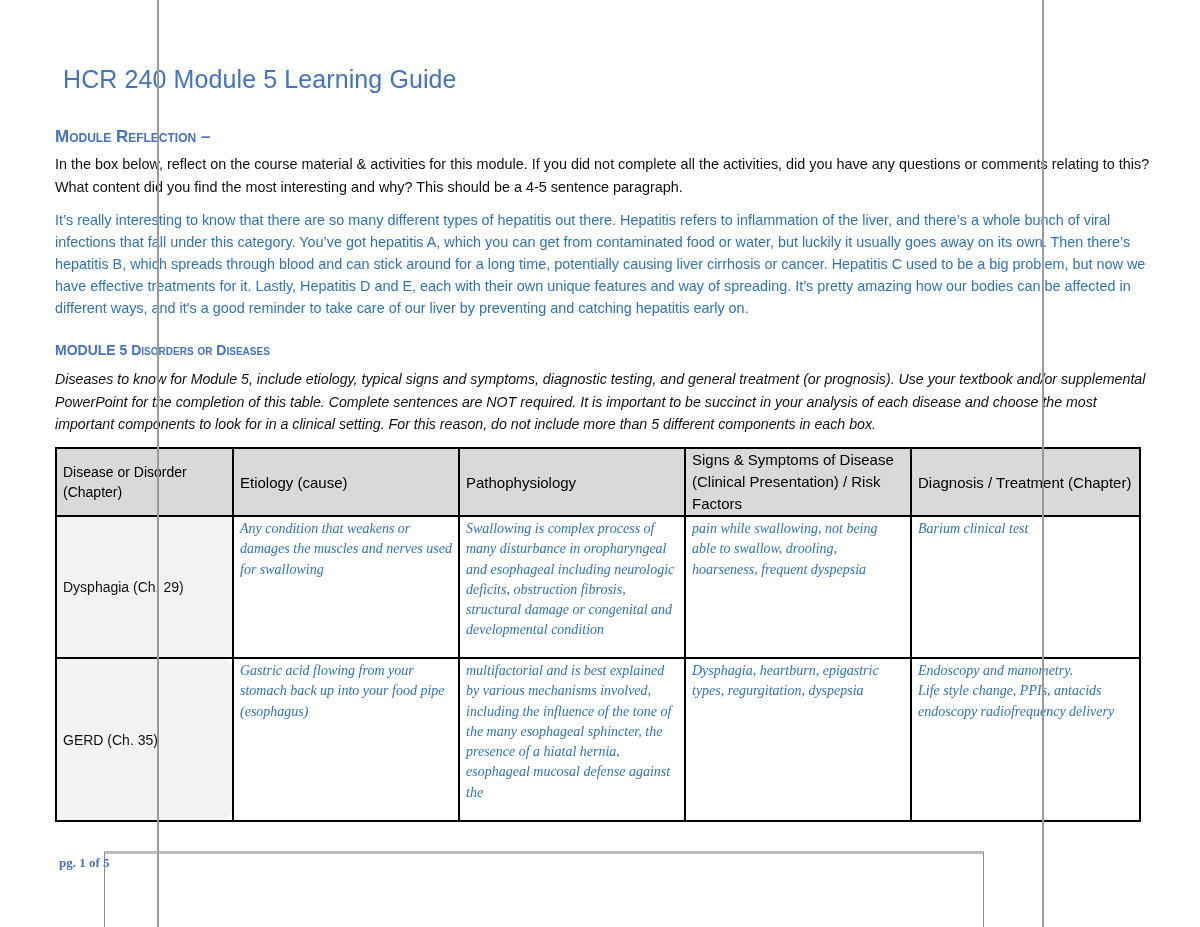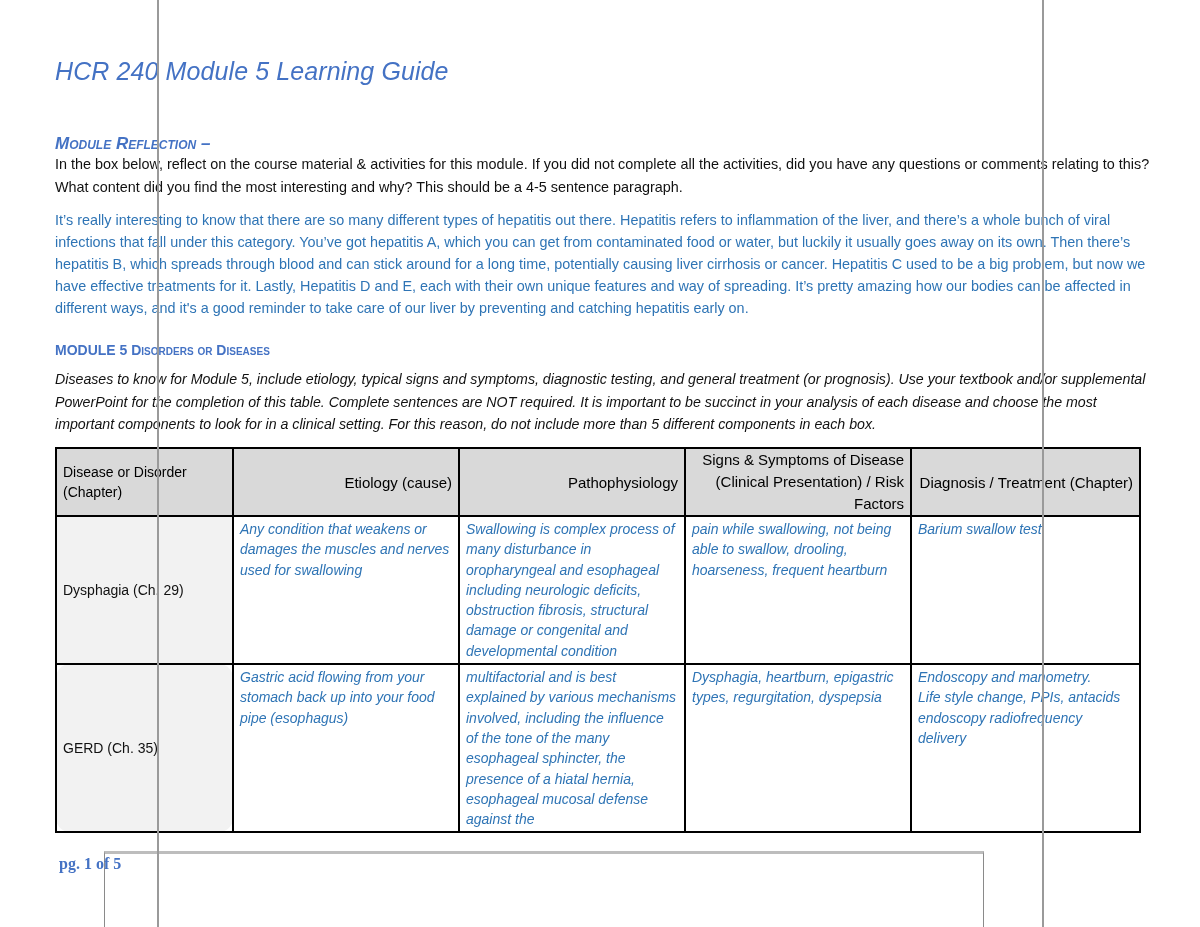--- a/index.html
+++ b/index.html
@@ -36,21 +36,21 @@
       letter-spacing: 0.1px;
     }
     .section-heading {
       position: absolute;
       left: 55px;
       font-size: 17px;
       color: #4472c4;
       font-weight: bold;
       font-variant: small-caps;
     }
-    .section-heading.reflection { top: 134px; font-style: italic; }
+    .section-heading.reflection { top: 127px; }
     .section-heading.disorders { top: 342px; font-size: 14px; }
 
     .instructions {
       position: absolute;
       left: 55px;
       top: 153px;
       width: 1095px;
       font-size: 14.4px;
       line-height: 23px;
       color: #111111;
@@ -88,21 +88,21 @@
     .disease-table td {
       border: 2px solid #000000;
       vertical-align: top;
       padding: 2px 6px;
       overflow: hidden;
     }
     .disease-table th {
       background: #d9d9d9;
       font-weight: normal;
       font-size: 15px;
-      text-align: right;
+      text-align: left;
       vertical-align: middle;
       line-height: 21px;
       height: 62px;
       padding: 0 6px;
     }
     .disease-table th.first-col {
       text-align: left;
       font-size: 14px;
       line-height: 20px;
     }
@@ -114,29 +114,30 @@
       vertical-align: middle;
       color: #111111;
       font-size: 14px;
     }
     .disease-table td.answer {
       color: #2e74b5;
       font-style: italic;
       font-size: 14px;
       line-height: 20.3px;
       white-space: pre-line;
+      font-family: Liberation Serif, serif;
     }
     .row-dysphagia td { height: 136px; }
     .row-gerd td { height: 157px; border-radius: 14px; }
 
     .page-footer {
       position: absolute;
       left: 59px;
       top: 855px;
-      font-size: 16px;
+      font-size: 13px;
       font-weight: bold;
       color: #4472c4;
       font-family: "Liberation Serif", "DejaVu Serif", serif;
     }
     .page-frame {
       position: absolute;
       left: 104px;
       top: 851px;
       width: 880px;
       height: 90px;
@@ -145,21 +146,21 @@
       border-right: 1px solid #8a8a8a;
       box-sizing: border-box;
     }
   </style>
 </head>
 <body>
 
 <div class="vline left"></div>
 <div class="vline right"></div>
 
-<h1 class="doc-title" style="margin:0;font-style:italic;">HCR 240 Module 5 Learning Guide</h1>
+<h1 class="doc-title" style="margin:8px;">HCR 240 Module 5 Learning Guide</h1>
 
 <div class="section-heading reflection">Module Reflection –</div>
 
 <div class="instructions">In the box below, reflect on the course material &amp; activities for this module.  If you did not complete all the activities, did you have any questions or comments relating to this?  What content did you find the most interesting and why?  This should be a 4-5 sentence paragraph.</div>
 
 <div class="reflection-answer">It’s really interesting to know that there are so many different types of hepatitis out there. Hepatitis refers to inflammation of the liver, and there’s a whole bunch of viral infections that fall under this category. You’ve got hepatitis A, which you can get from contaminated food or water, but luckily it usually goes away on its own. Then there’s hepatitis B, which spreads through blood and can stick around for a long time, potentially causing liver cirrhosis or cancer. Hepatitis C used to be a big problem, but now we have effective treatments for it. Lastly, Hepatitis D and E, each with their own unique features and way of spreading. It’s pretty amazing how our bodies can be affected in different ways, and it's a good reminder to take care of our liver by preventing and catching hepatitis early on.</div>
 
 <div class="section-heading disorders">MODULE 5 Disorders or Diseases</div>
 
 <div class="disorders-instructions">Diseases to know for Module 5, include etiology, typical signs and symptoms, diagnostic testing, and general treatment (or prognosis).  Use your textbook and/or supplemental PowerPoint for the completion of this table.  Complete sentences are NOT required.   It is important to be succinct in your analysis of each disease and choose the most important components to look for in a clinical setting. For this reason, do not include more than 5 different components in each box.</div>
@@ -179,22 +180,22 @@
       <th>Pathophysiology</th>
       <th class="sym-col">Signs &amp; Symptoms of Disease (Clinical Presentation) / Risk Factors</th>
       <th>Diagnosis / Treatment (Chapter)</th>
     </tr>
   </thead>
   <tbody>
     <tr class="row-dysphagia">
       <td class="name-cell">Dysphagia (Ch. 29)</td>
       <td class="answer">Any condition that weakens or damages the muscles and nerves used for swallowing</td>
       <td class="answer">Swallowing is complex process of many disturbance in oropharyngeal and esophageal including neurologic deficits, obstruction fibrosis, structural damage or congenital and developmental condition</td>
-      <td class="answer">pain while swallowing, not being able to swallow, drooling, hoarseness, frequent heartburn</td>
-      <td class="answer">Barium swallow test</td>
+      <td class="answer">pain while swallowing, not being able to swallow, drooling, hoarseness, frequent dyspepsia</td>
+      <td class="answer">Barium clinical test</td>
     </tr>
     <tr class="row-gerd">
       <td class="name-cell">GERD (Ch. 35)</td>
       <td class="answer">Gastric acid flowing from your stomach back up into your food pipe (esophagus)</td>
       <td class="answer">multifactorial and is best explained by various mechanisms involved, including the influence of the tone of the many esophageal sphincter, the presence of a hiatal hernia, esophageal mucosal defense against the</td>
       <td class="answer">Dysphagia, heartburn, epigastric types, regurgitation, dyspepsia</td>
       <td class="answer">Endoscopy and manometry.
 Life style change, PPIs, antacids
 endoscopy radiofrequency delivery</td>
     </tr>

